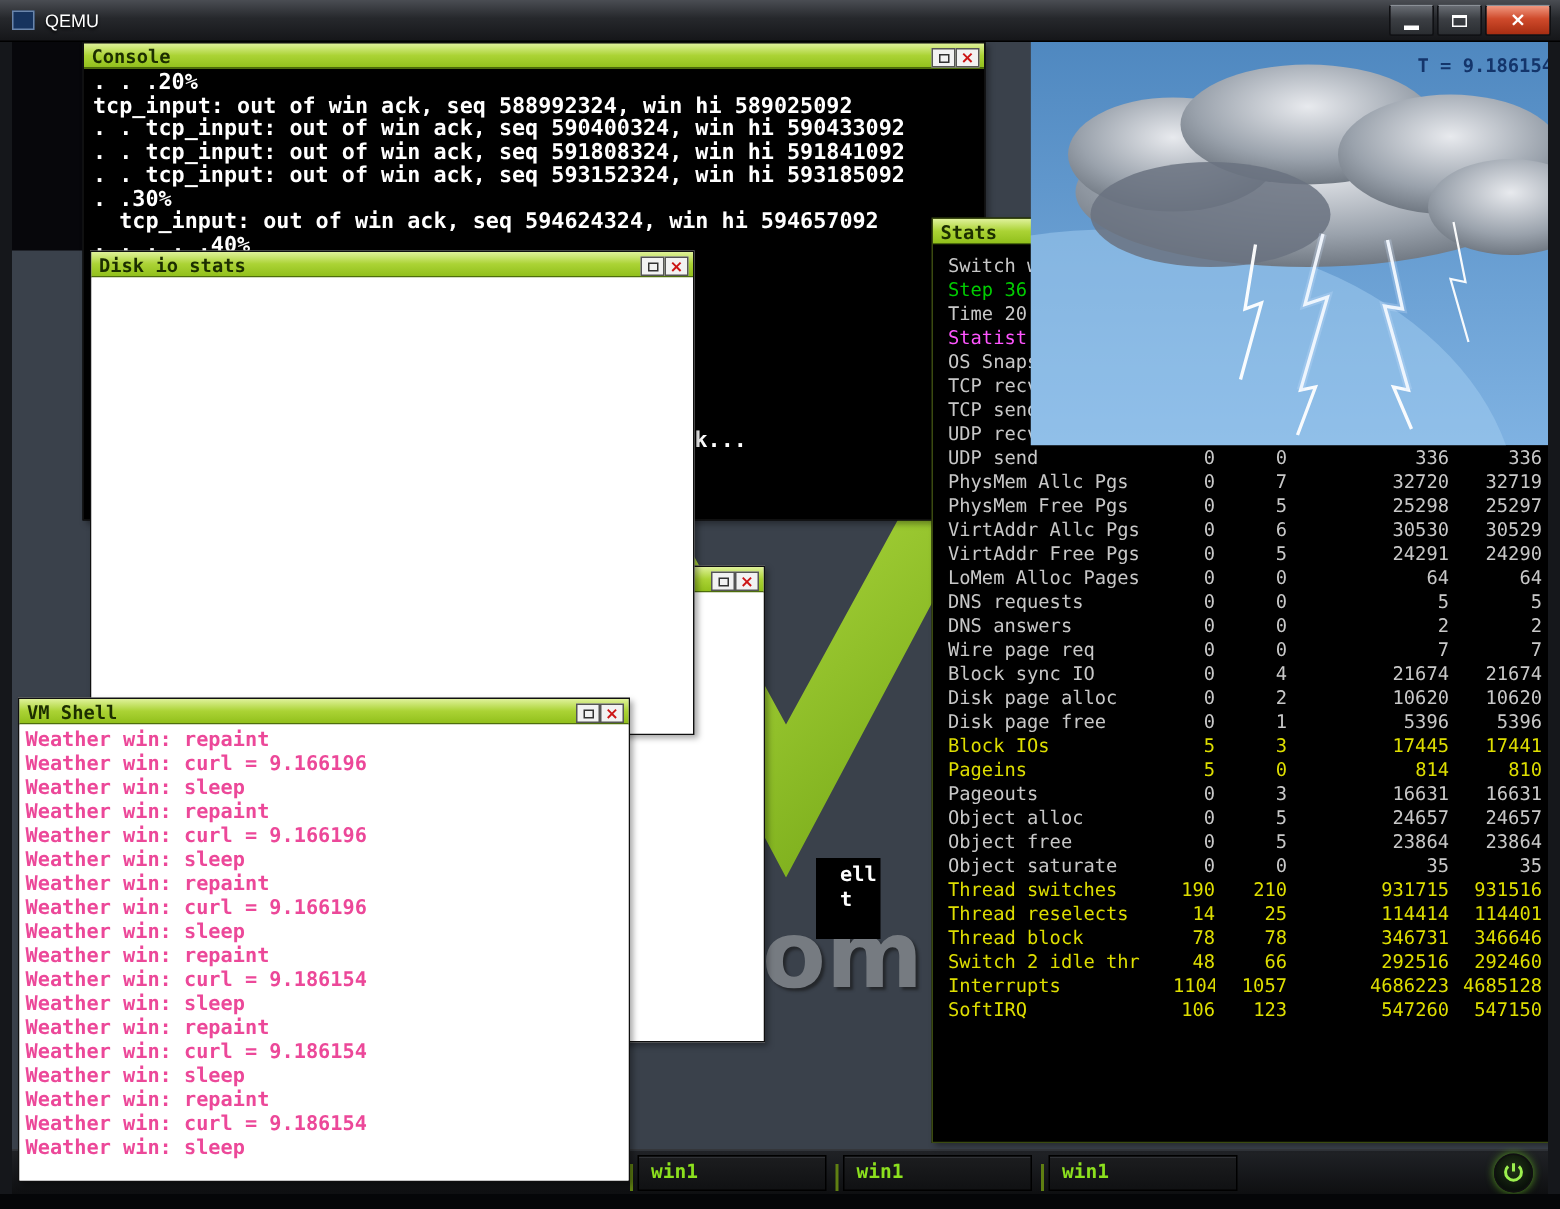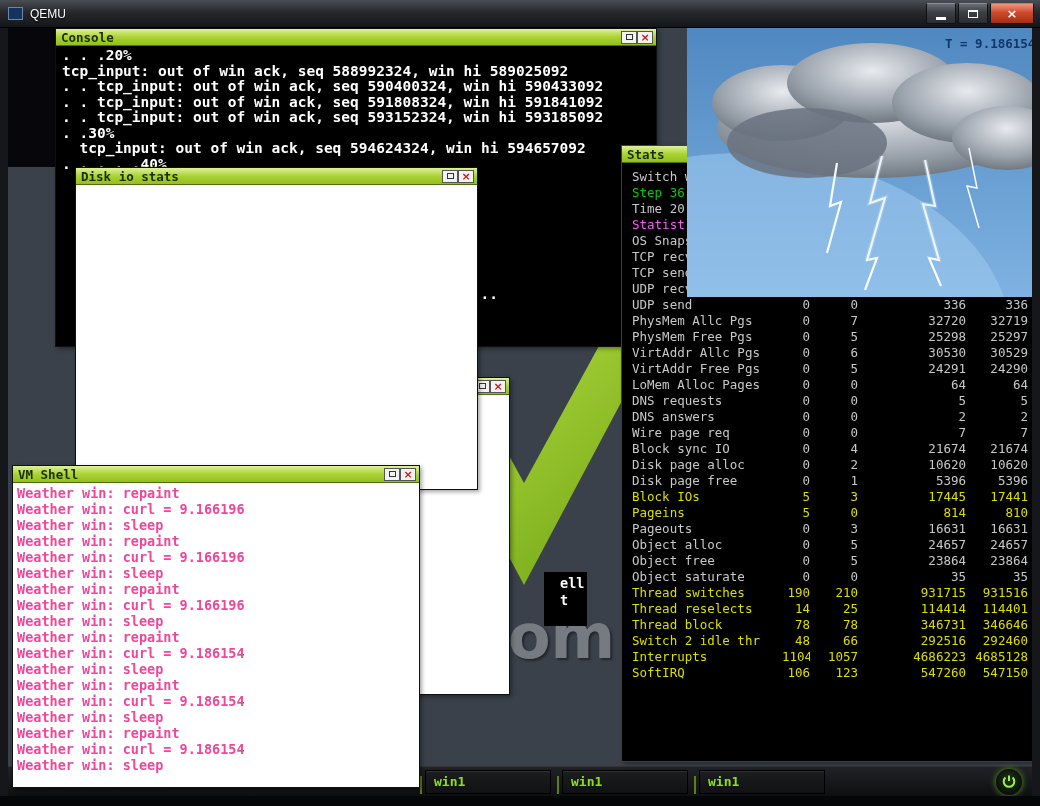--- a/index.html
+++ b/index.html
@@ -25,21 +25,21 @@
   #screen{position:absolute;left:8px;top:28px;width:1024px;height:768px;background:#3a414b;z-index:1}
   #dark-region{position:absolute;left:8px;top:28px;width:47px;height:139px;background:#07070b;z-index:2}
   #logo-chevron{position:absolute;left:390px;top:333px;z-index:2}
   #logo-om{position:absolute;left:508px;top:600px;z-index:2;color:#767b81;
     font:bold 62px "DejaVu Sans",sans-serif;text-shadow:2px 2px 2px #24272b}
 
   
   .win{position:absolute;background:#fff;border:1px solid #101010;box-shadow:2px 2px 4px rgba(0,0,0,.35)}
   .titlebar{position:absolute;left:0;top:0;right:0;height:17px;
     background:linear-gradient(#dff19a,#abd335 50%,#92c01c);border-bottom:1px solid #4e6e0c;
-    display:flex;align-items:center;gap:0;padding:0 3px;
+    display:flex;align-items:flex-end;gap:0;padding:0 3px;
     font:bold 12.5px "DejaVu Sans Mono",monospace;color:#1c2e00}
   .titlebar .t{flex:1;padding-left:2px;white-space:nowrap;overflow:hidden}
   .wbtn{width:16px;height:13px;background:#f2f2f2;border:1px solid #555;
     display:flex;align-items:center;justify-content:center;flex:none;cursor:default}
   .wbtn .box{width:7px;height:6px;border:1px solid #333}
   .wbtn.close{color:#cc1515;font:bold 11px/1 "DejaVu Sans",sans-serif}
 
   
   #console{left:55px;top:28px;width:602px;height:319px;z-index:10;background:#000}
   .console-body{position:absolute;left:0;right:0;top:17px;bottom:0;background:#000;color:#fff;
@@ -50,21 +50,21 @@
   #stats{left:621px;top:145px;width:420px;height:617px;z-index:20;background:#000;border-color:#3a4a10}
   .stats-body{position:absolute;left:0;right:0;top:17px;bottom:0;background:#000;
     font:12.5px/16px "DejaVu Sans Mono",monospace;padding:6px 10px;color:#c8c8c8;overflow:hidden}
   .srow{display:flex;white-space:pre}
   .slabel{width:150px;overflow:hidden}
   .sval{text-align:right;overflow:hidden}
   .sval.v1{width:28px}.sval.v2{width:48px}.sval.v3{width:108px}.sval.v4{width:62px}
   .c-dim{color:#c8c8c8}.c-yellow{color:#dede00}.c-green{color:#00cc00}.c-magenta{color:#ff55ff}
 
   
-  #diskio{left:75px;top:167px;width:403px;height:323px;z-index:25}
+  #diskio{left:60px;top:167px;width:403px;height:323px;z-index:25}
   .white-body{position:absolute;left:0;right:0;top:17px;bottom:0;background:#fff}
 
   
   #hiddenwin{left:352px;top:377px;width:158px;height:318px;z-index:18}
 
   
   #fragwin{position:absolute;left:544px;top:572px;width:43px;height:54px;background:#000;z-index:8;
     color:#fff;font:bold 13.5px/17px "DejaVu Sans Mono",monospace;padding:3px 16px;white-space:pre}
 
   

